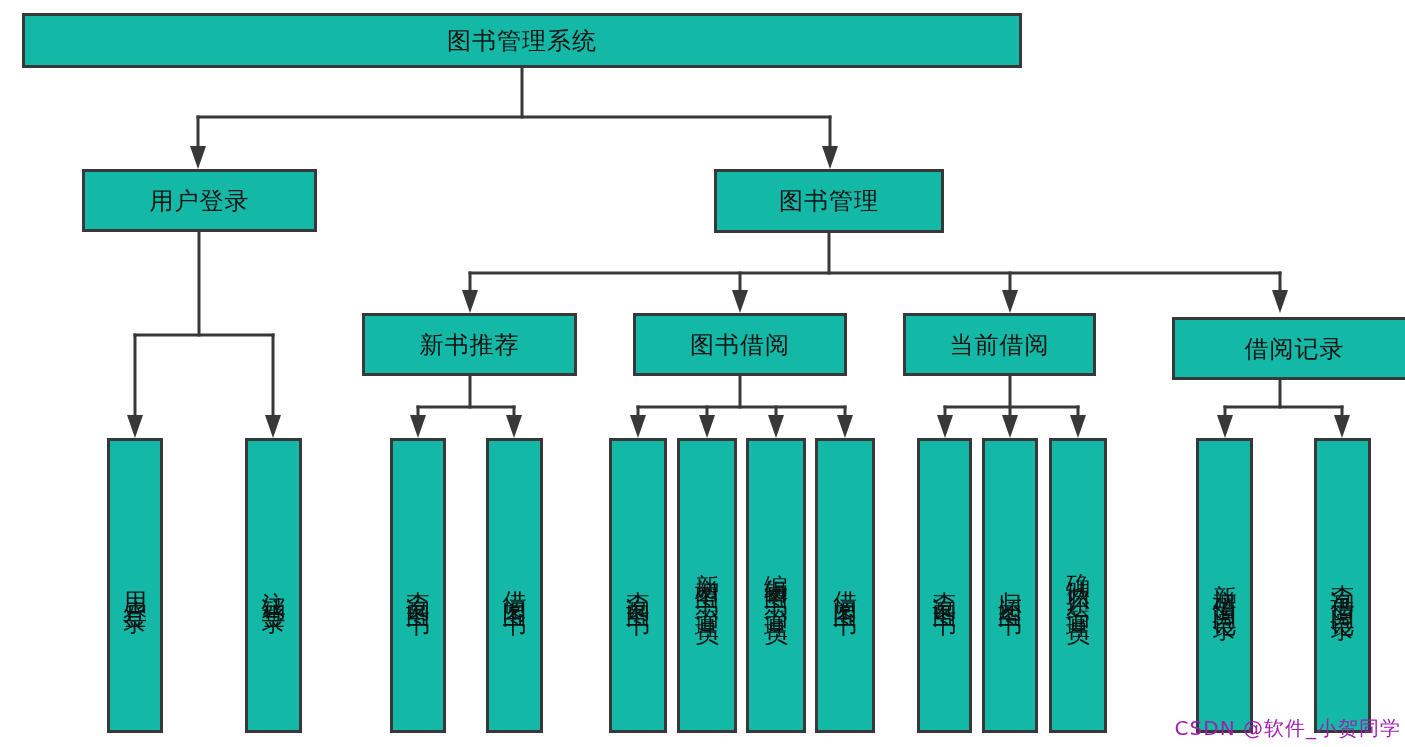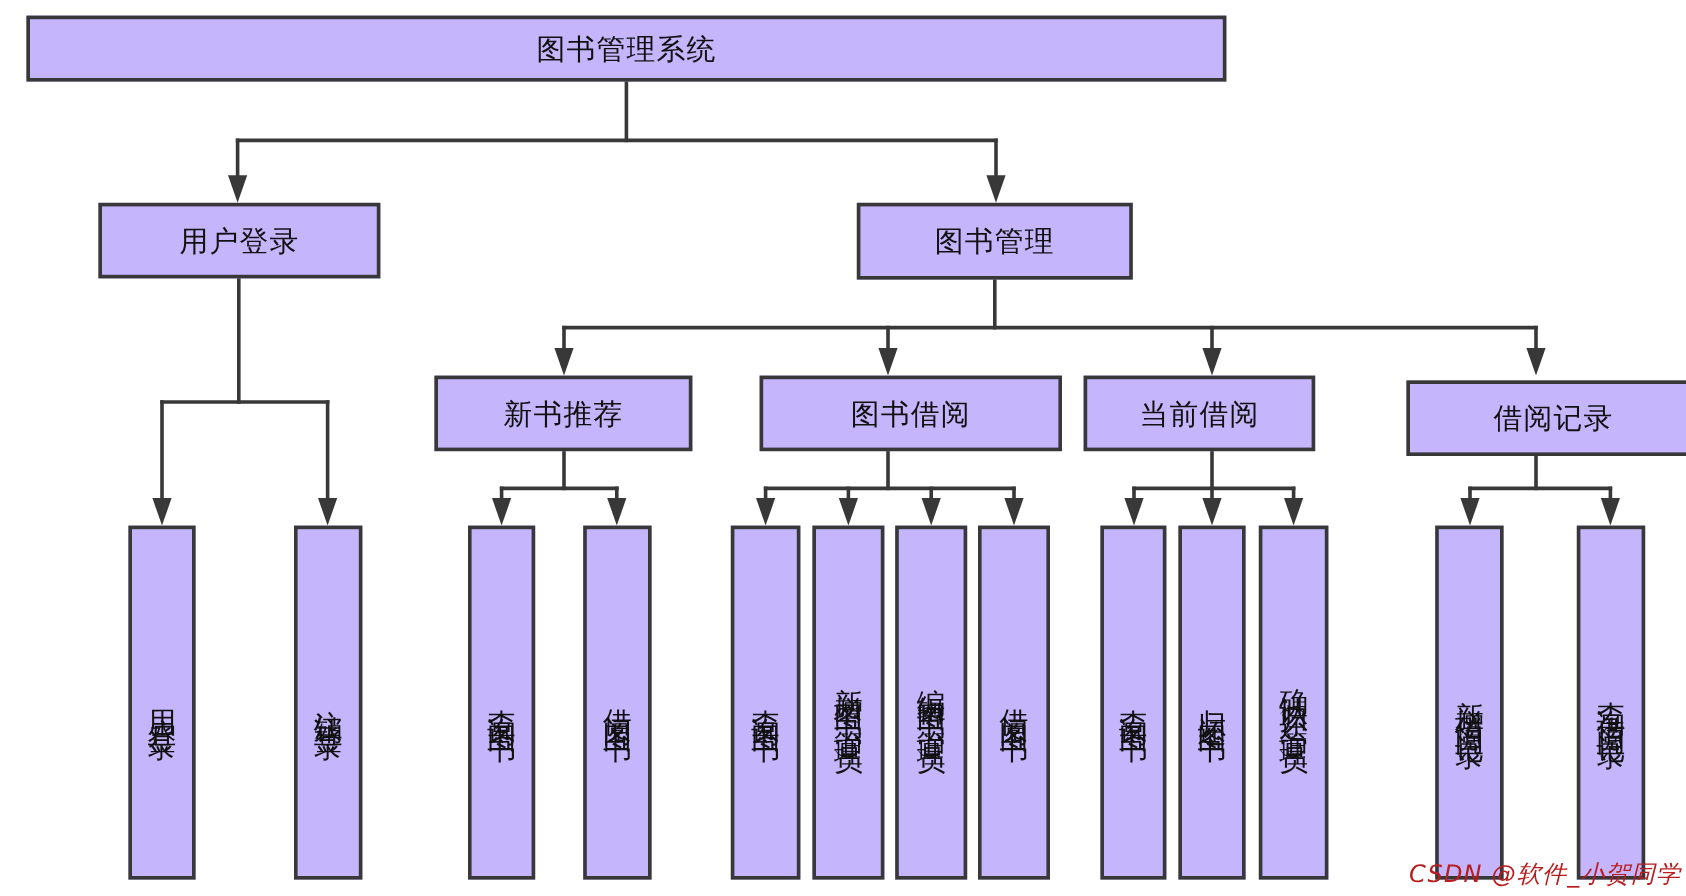--- a/index.html
+++ b/index.html
@@ -18,21 +18,21 @@
   .connectors {
     position: absolute;
     left: 0;
     top: 0;
     z-index: 1;
   }
   .box {
     position: absolute;
     box-sizing: border-box;
     border: 3px solid #383838;
-    background: #c4b5fd;
+    background: #14b8a6;
     color: #111111;
     display: flex;
     align-items: center;
     justify-content: center;
     z-index: 2;
     font-size: 24px;
     line-height: 1;
     white-space: nowrap;
   }
   .hbox {
@@ -42,24 +42,23 @@
     writing-mode: vertical-rl;
     text-orientation: mixed;
     letter-spacing: 7px;
     white-space: normal;
   }
   .watermark {
     position: absolute;
     right: 4px;
     bottom: 5px;
     font-size: 20px;
-    color: #b91c1c;
+    color: #a21caf;
     letter-spacing: 1px;
     z-index: 10;
-    font-style: italic;
   }
 </style>
 </head>
 <body>
 
 <div id="stage">
 
   <svg class="connectors" width="1405" height="747" viewBox="0 0 1405 747">
     <g stroke="#383838" stroke-width="3" fill="none" stroke-linecap="square">
 
@@ -125,21 +124,21 @@
       <polygon points="1334,415 1350,415 1342,438"></polygon>
     </g>
   </svg>
 
   <div class="box hbox" style="left:22px;top:13px;width:1000px;height:55px">图书管理系统</div>
 
   <div class="box hbox" style="left:82px;top:169px;width:235px;height:63px">用户登录</div>
   <div class="box hbox" style="left:362px;top:313px;width:215px;height:63px">新书推荐</div>
 
   <div class="box hbox" style="left:714px;top:169px;width:230px;height:64px">图书管理</div>
-  <div class="box hbox" style="left:633px;top:313px;width:252px;height:63px">图书借阅</div>
+  <div class="box hbox" style="left:633px;top:313px;width:214px;height:63px">图书借阅</div>
   <div class="box hbox" style="left:903px;top:313px;width:193px;height:63px">当前借阅</div>
   <div class="box hbox" style="left:1172px;top:317px;width:245px;height:63px">借阅记录</div>
 
   <div class="box vbox" style="left:107px;top:438px;width:56px;height:295px">用户登录</div>
   <div class="box vbox" style="left:245px;top:438px;width:57px;height:295px">注销登录</div>
 
   <div class="box vbox" style="left:390px;top:438px;width:56px;height:295px">查询图书</div>
   <div class="box vbox" style="left:486px;top:438px;width:57px;height:295px">借阅图书</div>
 
   <div class="box vbox" style="left:609px;top:438px;width:58px;height:295px">查询图书</div>

